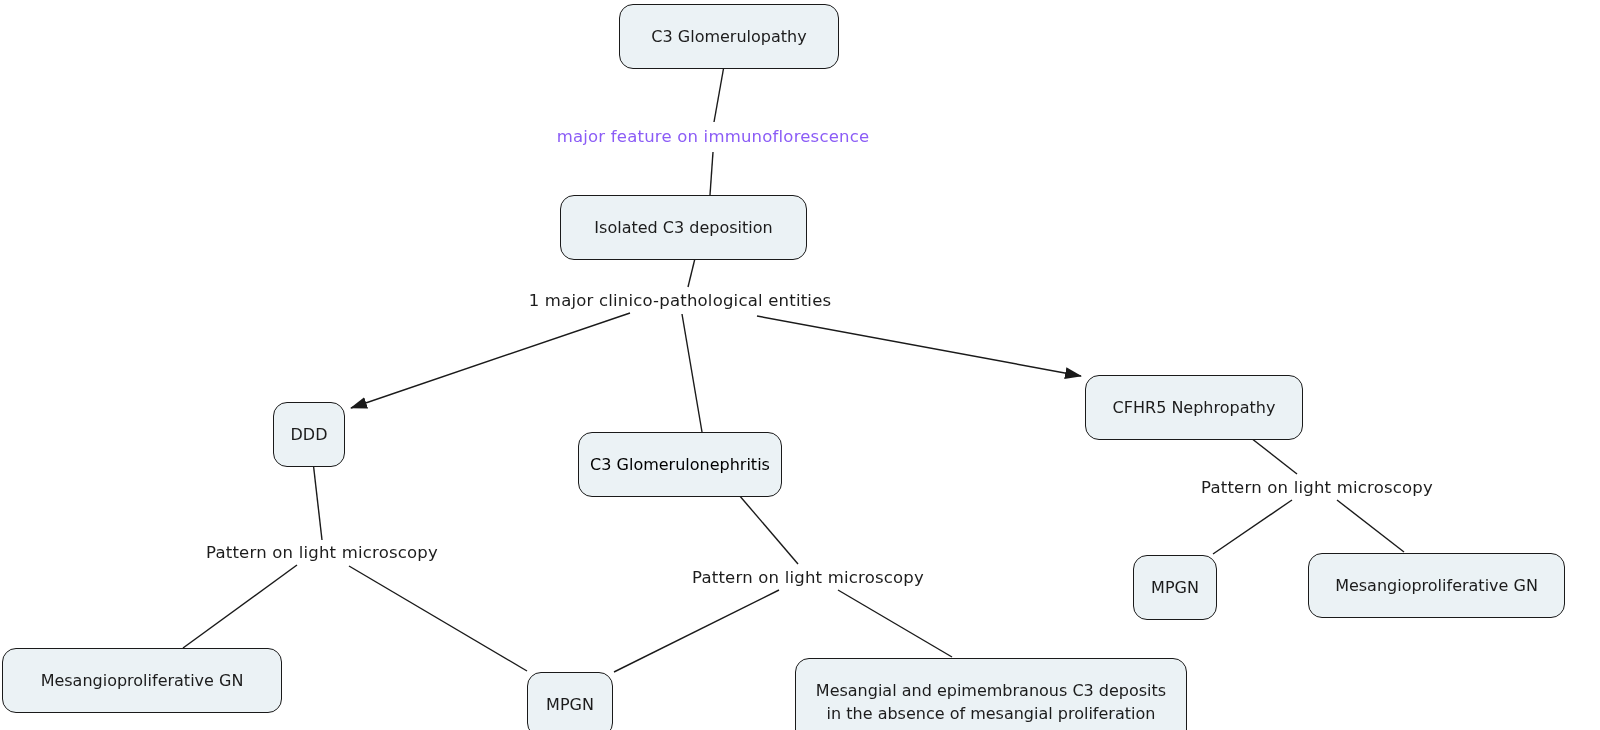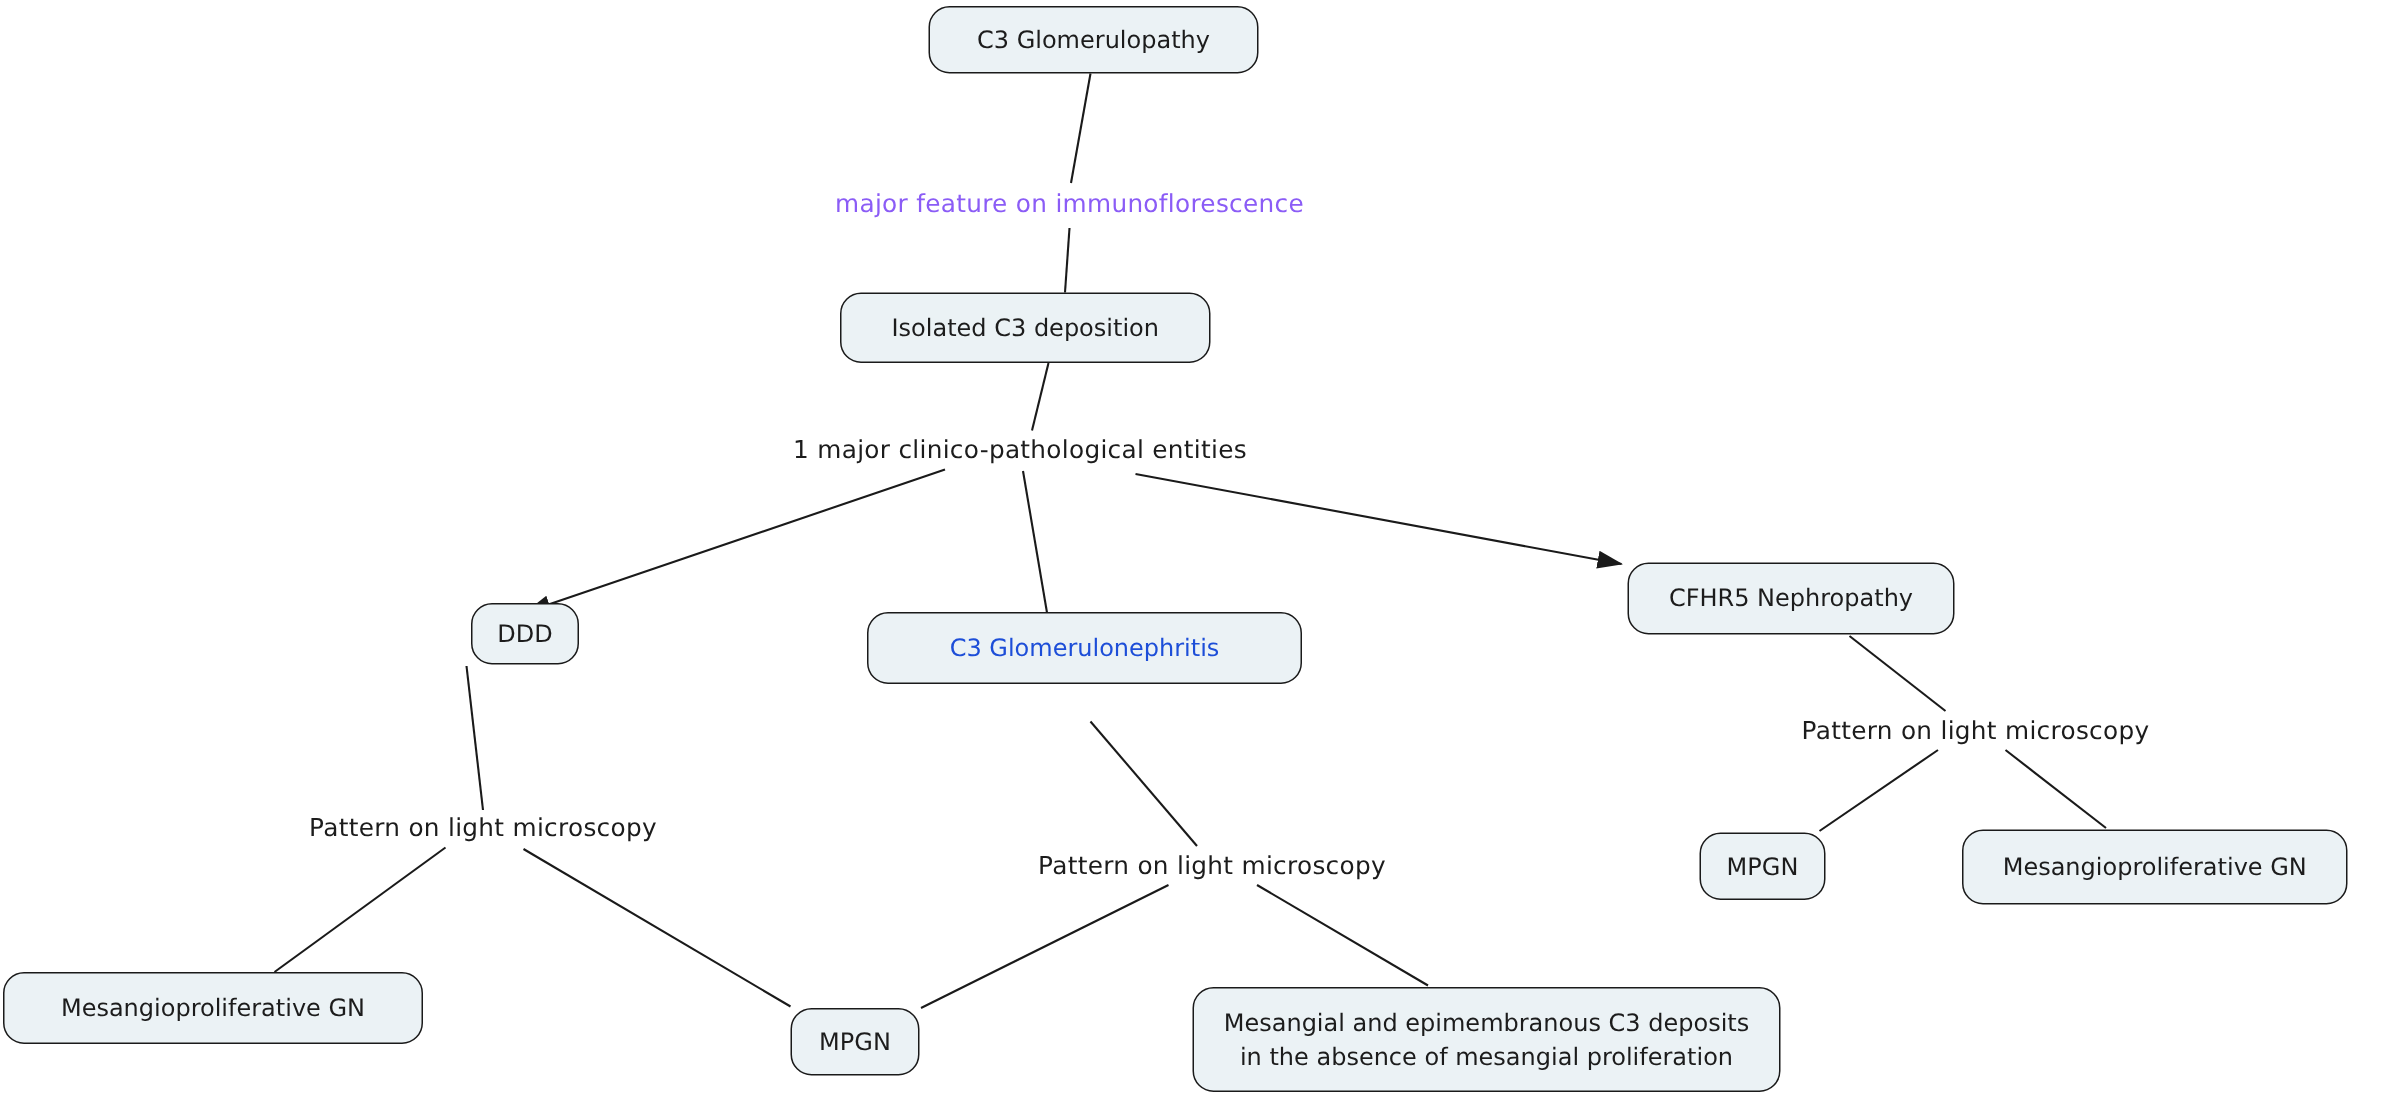--- a/index.html
+++ b/index.html
@@ -33,21 +33,21 @@
     align-items: center;
     justify-content: center;
     background: #ebf2f5;
     border: 1.6px solid #1a1a1a;
     border-radius: 14px;
     color: #1c1c1c;
     font-size: 16px;
     line-height: 1.45;
     text-align: center;
     white-space: pre-line;
-    padding: 8px 10px;
+    padding: 20px 10px;
   }
   .edge-label {
     position: absolute;
     transform: translate(-50%, -50%);
     color: #1c1c1c;
     font-size: 16.5px;
     letter-spacing: 0.2px;
     white-space: nowrap;
     background: #ffffff;
     padding: 0 3px;
@@ -75,22 +75,22 @@
       <line x1="727" y1="481" x2="798" y2="564" stroke="#1a1a1a"></line>
       <line x1="779" y1="590" x2="614" y2="672" stroke="#1a1a1a"></line>
       <line x1="838" y1="590" x2="952" y2="657" stroke="#1a1a1a"></line>
       <line x1="1233" y1="424" x2="1297" y2="474" stroke="#1a1a1a"></line>
       <line x1="1292" y1="500" x2="1213" y2="554" stroke="#1a1a1a"></line>
       <line x1="1337" y1="500" x2="1404" y2="552" stroke="#1a1a1a"></line>
     </svg>
   <div id="node-layer">
       <div class="node" style="left: 619px; top: 4px; width: 220px; min-height: 45px; background: rgb(235, 242, 245); border-color: rgb(26, 26, 26); color: rgb(28, 28, 28);">C3 Glomerulopathy</div>
       <div class="node" style="left: 560px; top: 195px; width: 247px; min-height: 47px; background: rgb(235, 242, 245); border-color: rgb(26, 26, 26); color: rgb(28, 28, 28);">Isolated C3 deposition</div>
-      <div class="node" style="left: 273px; top: 402px; width: 72px; min-height: 41px; background: rgb(235, 242, 245); border-color: rgb(26, 26, 26); color: rgb(28, 28, 28); margin-left: 41px;">DDD</div>
-      <div class="node" style="left: 578px; top: 408px; width: 290px; min-height: 48px; background: rgb(235, 242, 245); border-color: rgb(26, 26, 26); color: #1d4ed8;">C3 Glomerulonephritis</div>
+      <div class="node" style="left: 273px; top: 402px; width: 72px; min-height: 41px; background: rgb(235, 242, 245); border-color: rgb(26, 26, 26); color: rgb(28, 28, 28);">DDD</div>
+      <div class="node" style="left: 578px; top: 432px; width: 204px; min-height: 48px; background: rgb(235, 242, 245); border-color: rgb(26, 26, 26); color: #000000;">C3 Glomerulonephritis</div>
       <div class="node" style="left: 1085px; top: 375px; width: 218px; min-height: 48px; background: rgb(235, 242, 245); border-color: rgb(26, 26, 26); color: rgb(28, 28, 28);">CFHR5 Nephropathy</div>
       <div class="node" style="left: 2px; top: 648px; width: 280px; min-height: 48px; background: rgb(235, 242, 245); border-color: rgb(26, 26, 26); color: rgb(28, 28, 28);">Mesangioproliferative GN</div>
       <div class="node" style="left: 527px; top: 672px; width: 86px; min-height: 45px; background: rgb(235, 242, 245); border-color: rgb(26, 26, 26); color: rgb(28, 28, 28);">MPGN</div>
       <div class="node" style="left: 1133px; top: 555px; width: 84px; min-height: 45px; background: rgb(235, 242, 245); border-color: rgb(26, 26, 26); color: rgb(28, 28, 28);">MPGN</div>
       <div class="node" style="left: 1308px; top: 553px; width: 257px; min-height: 50px; background: rgb(235, 242, 245); border-color: rgb(26, 26, 26); color: rgb(28, 28, 28);">Mesangioproliferative GN</div>
       <div class="node" style="left: 795px; top: 658px; width: 392px; min-height: 70px; background: rgb(235, 242, 245); border-color: rgb(26, 26, 26); color: rgb(28, 28, 28);">Mesangial and epimembranous C3 deposits
 in the absence of mesangial proliferation</div>
     </div>
   <div id="label-layer">
       <div class="edge-label" style="left: 713px; top: 136px; color: #8b5cf6;">major feature on immunoflorescence</div>

